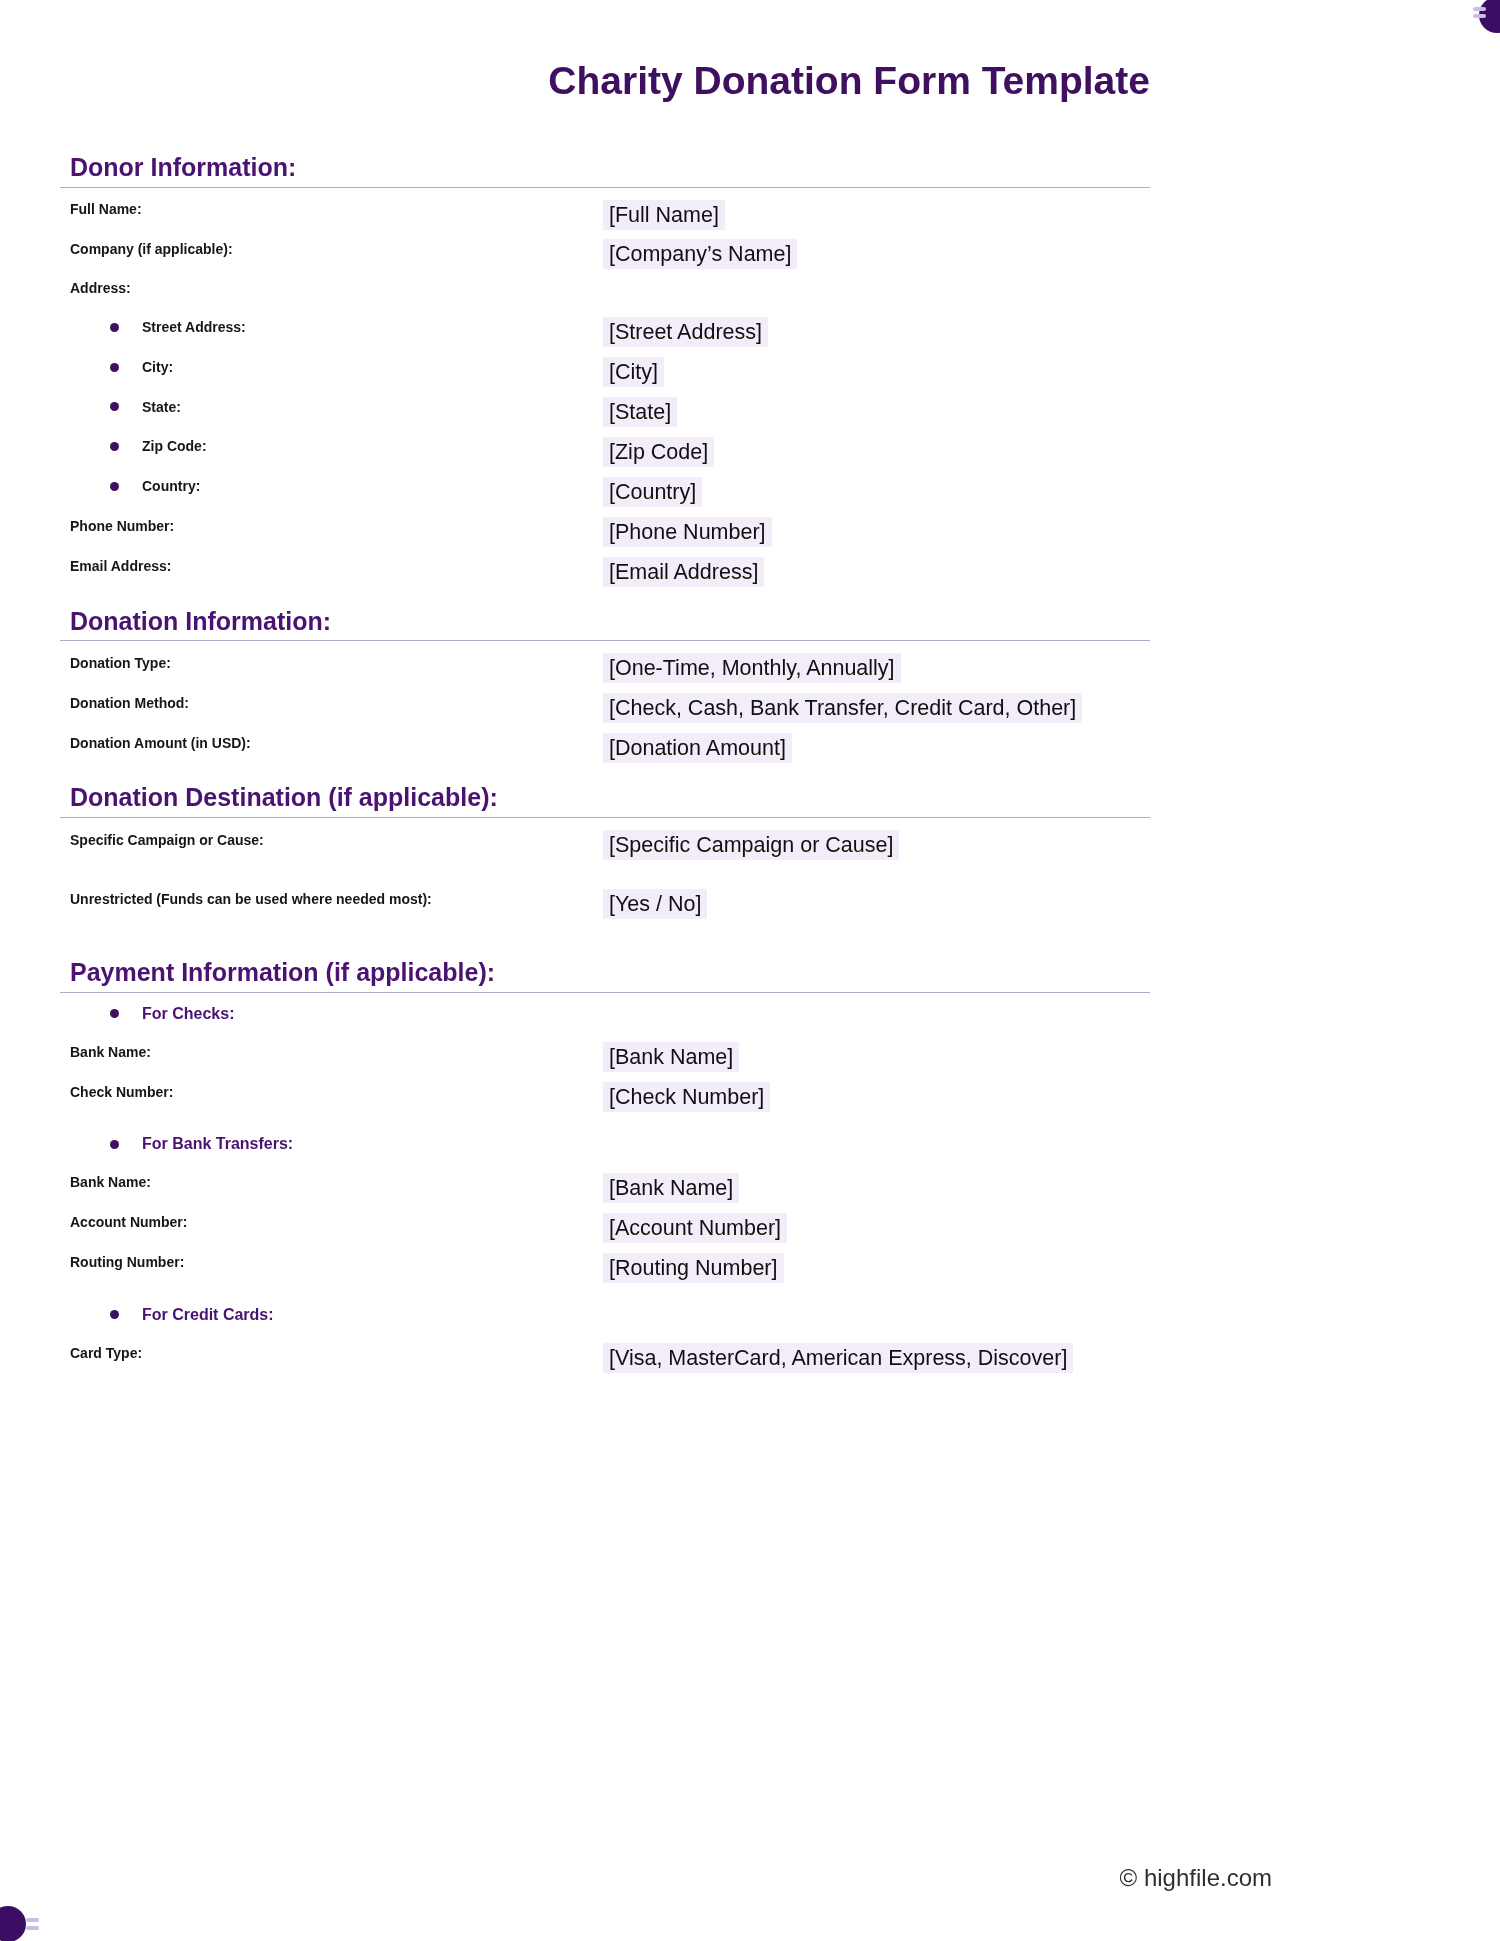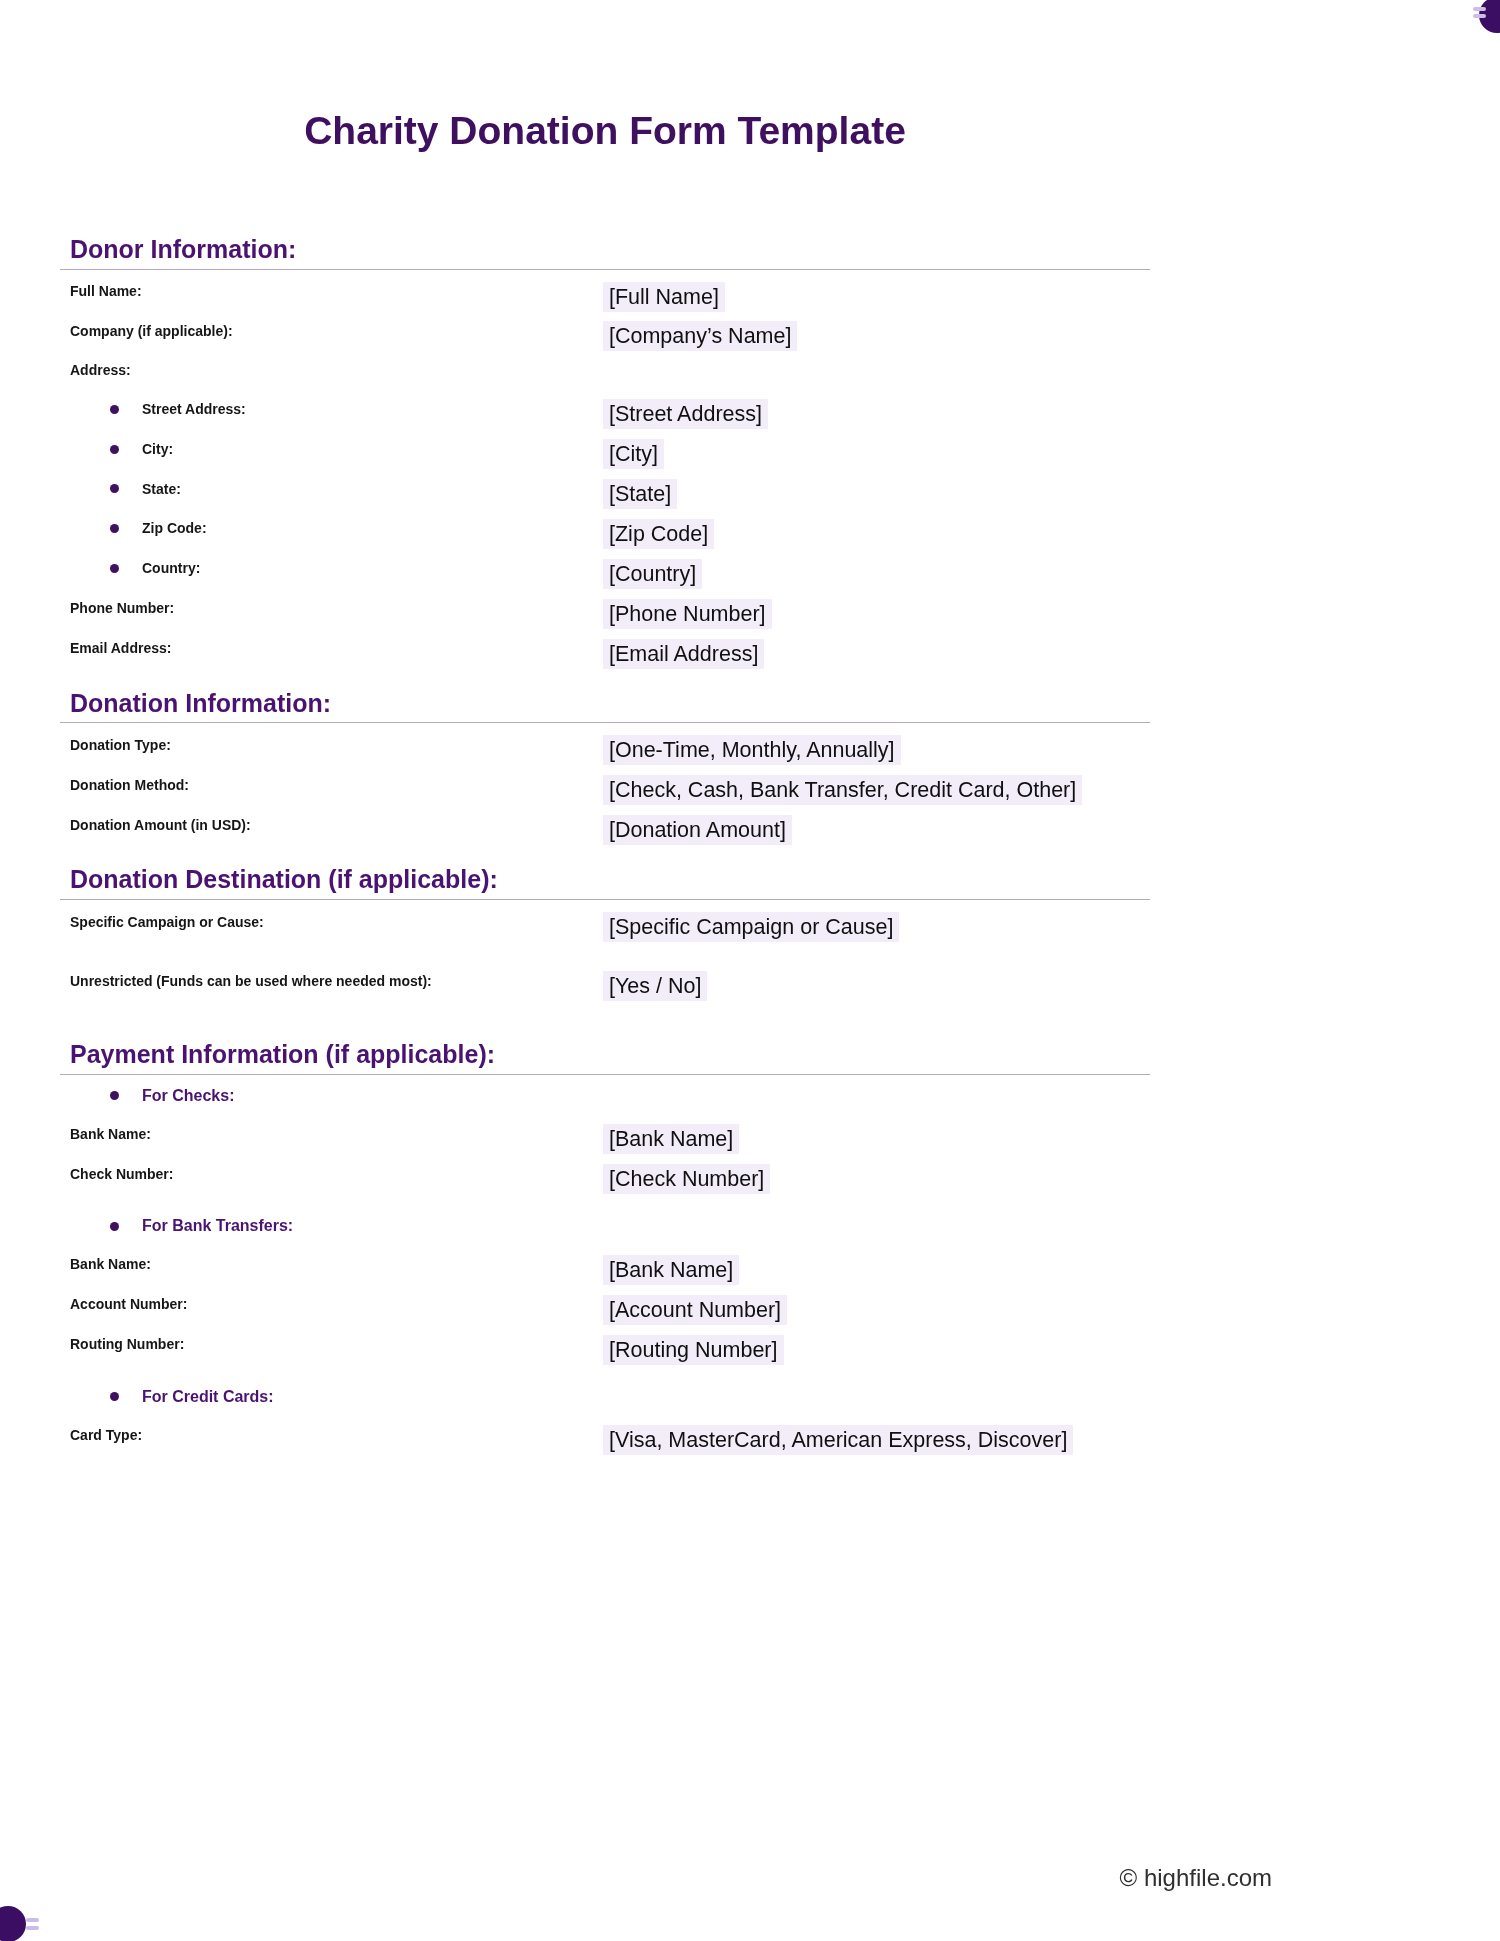--- a/index.html
+++ b/index.html
@@ -7,32 +7,32 @@
     width:1500px; height:1941px; position:relative; overflow:hidden;
     background:#ffffff;
     font-family:"Liberation Sans","DejaVu Sans",sans-serif;
     color:#161616;
   }
 
   
   .form-body { margin-left:60px; width:1090px; }
 
   .page-title {
-    margin:16px; padding-top:92px;
-    text-align:center;
+    margin:0; padding-top:58px;
+    text-align:right;
     font-size:39px; font-weight:bold; line-height:1.2;
     color:var(--title-color,#3f105f);
   }
 
   .form-section .section-heading {
     margin:20px 0 0 10px;
     font-size:25px; font-weight:bold; line-height:1.15;
     color:var(--heading-color,#4a1372);
   }
-  .form-section:first-of-type .section-heading { margin-top:80px; }
+  .form-section:first-of-type .section-heading { margin-top:48px; }
 
   .section-rule {
     border:none; border-top:1.5px solid var(--rule-color,#b5a8c6);
     margin:5px 0 0 0; height:0;
   }
 
   .rows { margin-top:2px; }
 
   .row {
     display:grid; grid-template-columns:533px 1fr;

